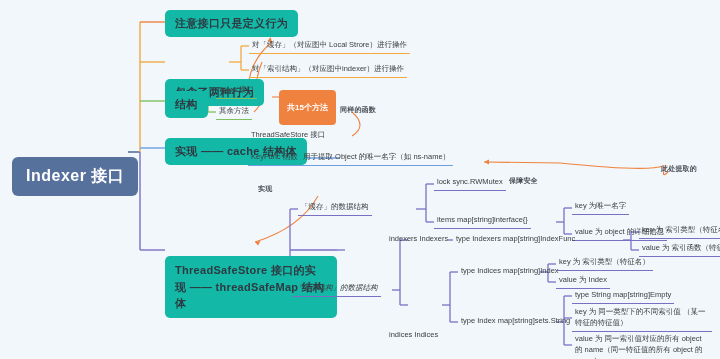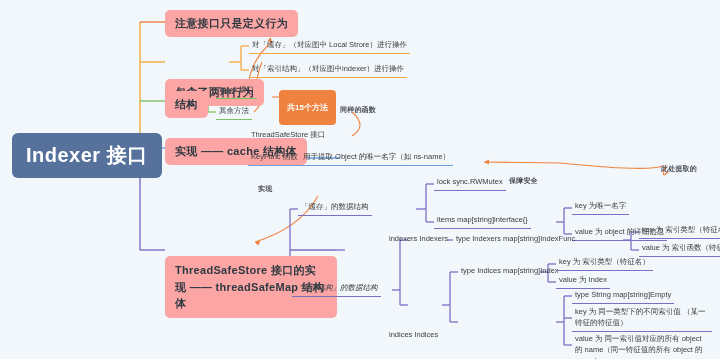--- a/index.html
+++ b/index.html
@@ -12,27 +12,28 @@
   }
   #canvas{position:absolute;left:0;top:0;width:720px;height:359px;}
   svg.links{position:absolute;left:0;top:0;width:720px;height:359px;pointer-events:none;}
 
   .node{position:absolute;box-sizing:border-box;white-space:nowrap;}
 
   
   .root{
     background:#56719c;color:#ffffff;
     border-radius:6px;
-    font-size:20px;font-weight:bold;
+    font-size:16px;font-weight:bold;
     padding:9px 14px;
     letter-spacing:.5px;
+    margin-top:24px;
   }
   
   .lvl1{
-    background:#fca5a5;color:#2d3a42;
+    background:#14b8a6;color:#2d3a42;
     border-radius:5px;
     font-size:11px;font-weight:bold;
     padding:6px 10px;
     letter-spacing:.3px;
   }
   .lvl1.two-line{white-space:normal;line-height:1.5;}
 
   
   .badge{
     background:#f0823f;color:#ffffff;
@@ -196,17 +197,18 @@
   <div class="node leaf none" style="left:386px;top:232px;">indexers Indexers</div>
   <div class="node leaf none" style="left:453px;top:232px;">type Indexers map[string]IndexFunc</div>
   <div class="node leaf purple" style="left:639px;top:223px;">key 为 索引类型（特征名）</div>
   <div class="node leaf purple" style="left:639px;top:241px;">value 为 索引函数（特征提取函数）</div>
 
   <div class="node leaf none" style="left:386px;top:297px;margin-top:31px;">indices Indices</div>
   <div class="node leaf none" style="left:458px;top:264px;">type Indices map[string]Index</div>
   <div class="node leaf purple" style="left:556px;top:255px;">key 为 索引类型（特征名）</div>
   <div class="node leaf purple" style="left:556px;top:273px;">value 为 Index</div>
 
+  <div class="node leaf none" style="left:458px;top:314px;">type Index map[string]sets.String</div>
   <div class="node leaf purple" style="left:572px;top:288px;">type String map[string]Empty</div>
   <div class="node leaf purple wrap" style="left:572px;top:305px;width:140px;">key 为 同一类型下的不同索引值 （某一特征的特征值）</div>
   <div class="node leaf purple wrap" style="left:572px;top:332px;width:140px;">value 为 同一索引值对应的所有 object 的 name（同一特征值的所有 object 的 name）</div>
 
 </div>
 
 </body></html>

